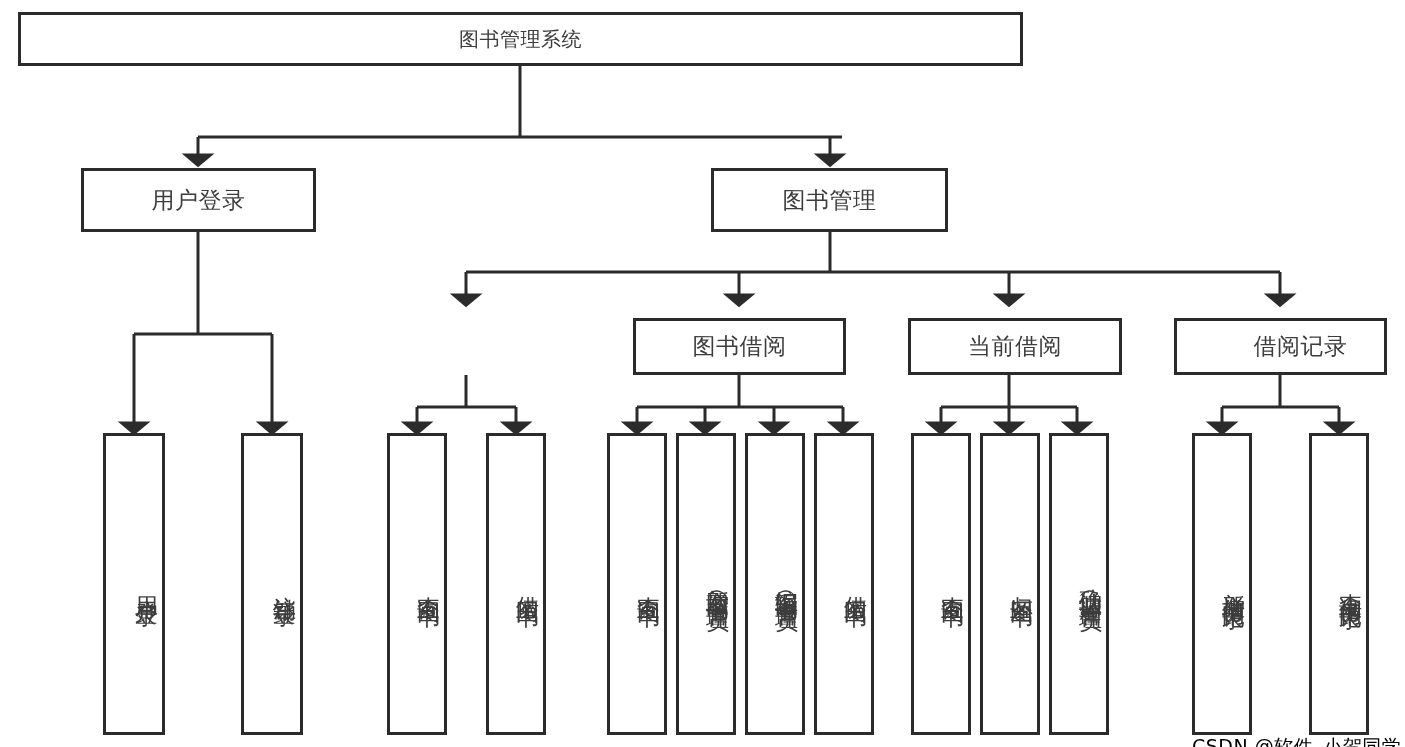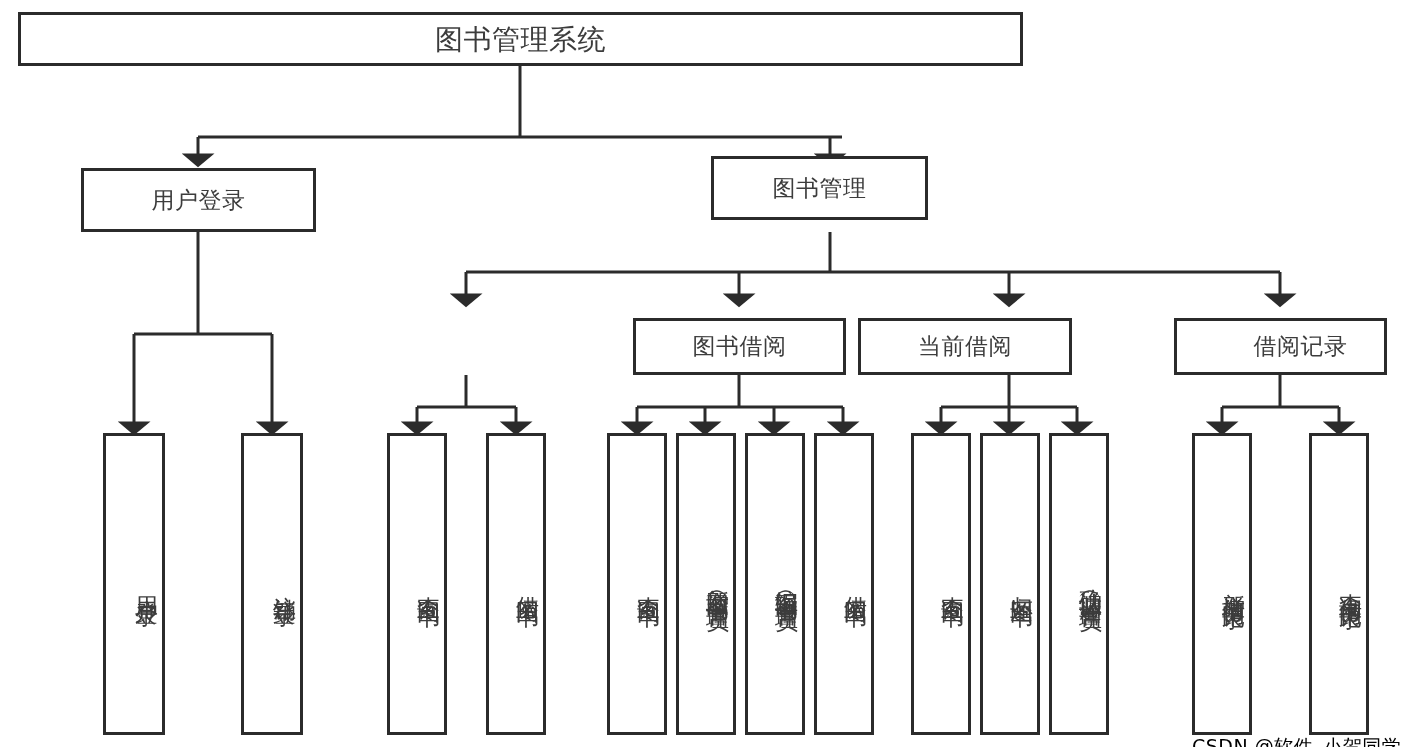--- a/index.html
+++ b/index.html
@@ -37,21 +37,21 @@
     text-align: center;
     color: #3c3c3c;
     font-family: "DejaVu Sans", "Liberation Sans", sans-serif;
   }
   .node.horizontal {
     font-size: 23px;
     line-height: 1.25;
     letter-spacing: 0.5px;
   }
   .node.root {
-    font-size: 28px;
+    font-size: 20px;
   }
   .node.vertical {
     writing-mode: vertical-rl;
     text-orientation: upright;
     font-size: 23px;
     line-height: 1.35;
     letter-spacing: 3px;
     padding: 6px 0;
     align-items: flex-start;
     justify-content: center;
@@ -125,30 +125,30 @@
   </svg>
 
   <div class="node horizontal root" style="left:18px; top:12px; width:1005px; height:54px;">
     <span>图书管理系统</span>
   </div>
 
   <div class="node horizontal" style="left:81px; top:168px; width:235px; height:64px;">
     <span>用户登录</span>
   </div>
 
-  <div class="node horizontal" style="left:711px; top:156px; width:217px; height:64px;">
+  <div class="node horizontal" style="left:711px; top:168px; width:237px; height:64px;">
     <span>图书管理</span>
   </div>
 
 
   <div class="node horizontal" style="left:633px; top:318px; width:213px; height:57px;">
     <span>图书借阅</span>
   </div>
 
-  <div class="node horizontal" style="left:858px; top:318px; width:214px; height:57px;">
+  <div class="node horizontal" style="left:908px; top:318px; width:214px; height:57px;">
     <span>当前借阅</span>
   </div>
 
   <div class="node horizontal" style="left:1174px; top:318px; width:213px; height:57px;padding-left:40px;">
     <span>借阅记录</span>
   </div>
 
   <div class="node vertical" style="left:103px; top:433px; width:62px; height:302px;">
     <span>用户登录</span>
   </div>

